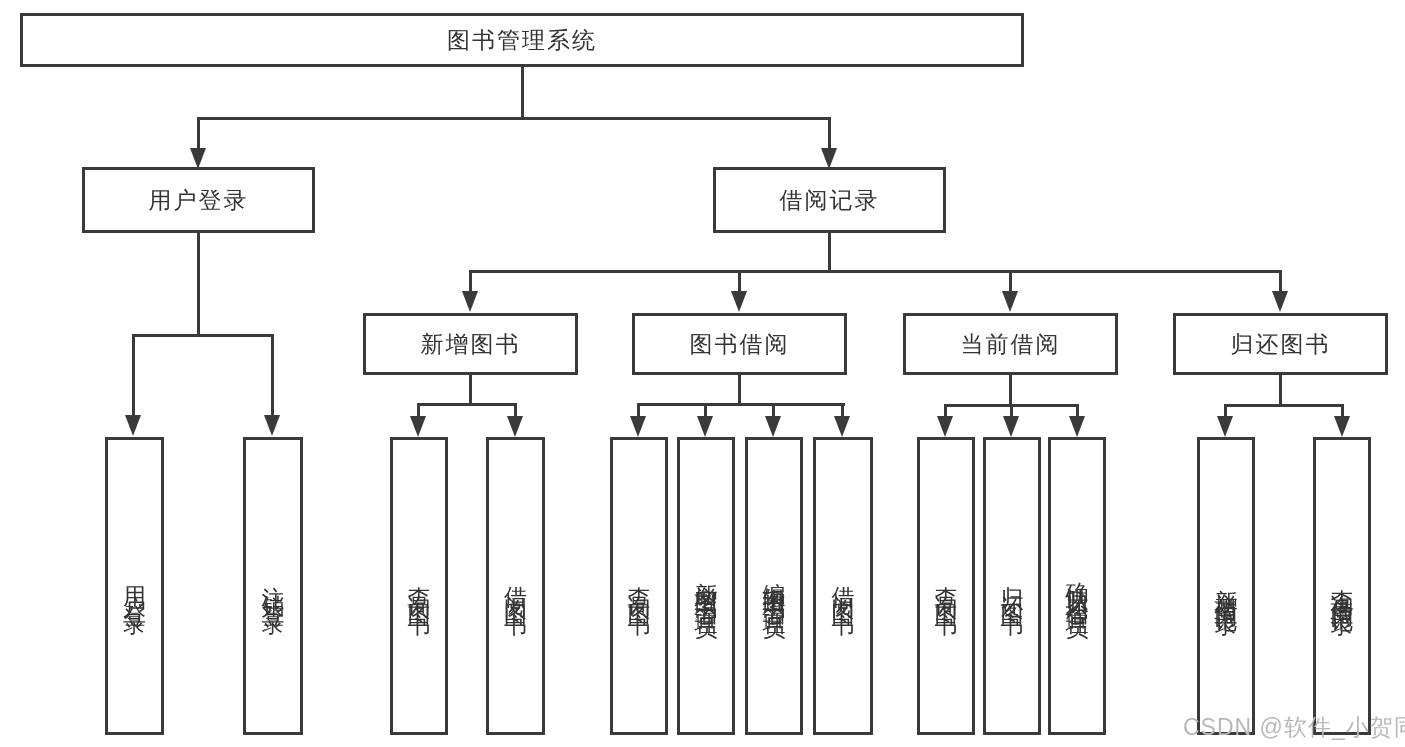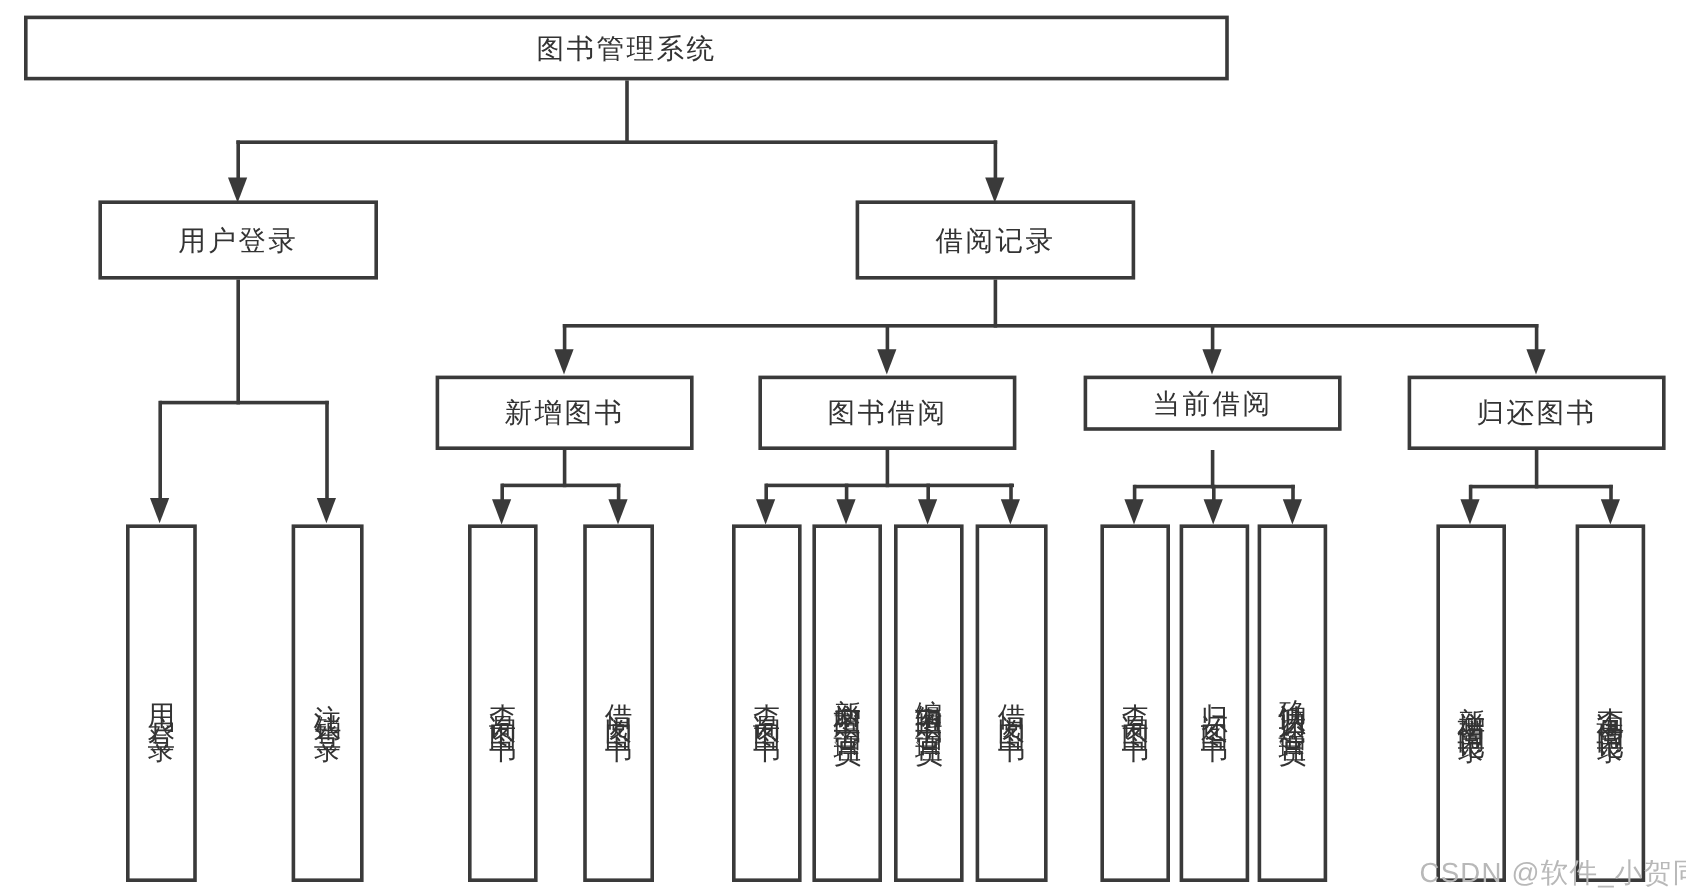--- a/index.html
+++ b/index.html
@@ -39,21 +39,21 @@
 </head>
 <body>
 
 <div class="box h-box" style="left:20px;top:13px;width:1004px;height:54px;">图书管理系统</div>
 
 <div class="box h-box" style="left:82px;top:167px;width:233px;height:66px;">用户登录</div>
 <div class="box h-box" style="left:713px;top:167px;width:233px;height:66px;">借阅记录</div>
 
 <div class="box h-box" style="left:363px;top:313px;width:215px;height:62px;">新增图书</div>
 <div class="box h-box" style="left:632px;top:313px;width:215px;height:62px;">图书借阅</div>
-<div class="box h-box" style="left:903px;top:313px;width:215px;height:46px;">当前借阅</div>
+<div class="box h-box" style="left:903px;top:313px;width:215px;height:62px;">当前借阅</div>
 <div class="box h-box" style="left:1173px;top:313px;width:215px;height:62px;">归还图书</div>
 
 <div class="box v-box" style="left:105px;top:437px;width:59px;height:298px;">用户登录</div>
 <div class="box v-box" style="left:243px;top:437px;width:60px;height:298px;">注销登录</div>
 <div class="box v-box" style="left:390px;top:437px;width:58px;height:298px;">查询图书</div>
 <div class="box v-box" style="left:486px;top:437px;width:59px;height:298px;">借阅图书</div>
 <div class="box v-box" style="left:610px;top:437px;width:58px;height:298px;">查询图书</div>
 <div class="box v-box long" style="left:677px;top:437px;width:58px;height:298px;">新增图书（管理员）</div>
 <div class="box v-box long" style="left:745px;top:437px;width:58px;height:298px;">编辑图书（管理员）</div>
 <div class="box v-box" style="left:813px;top:437px;width:60px;height:298px;">借阅图书</div>

